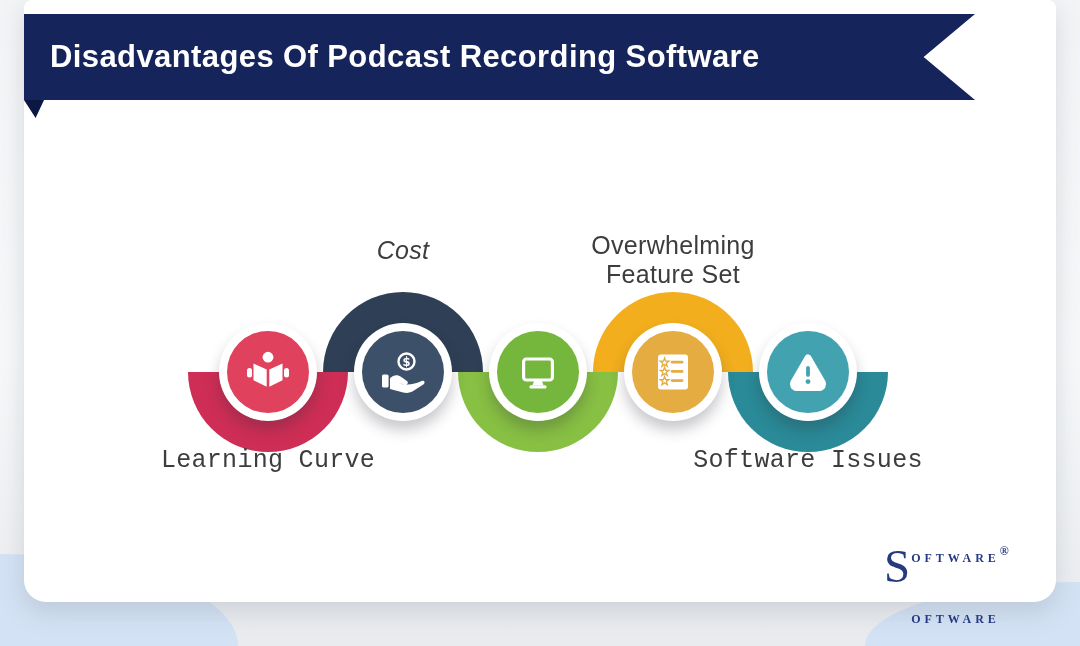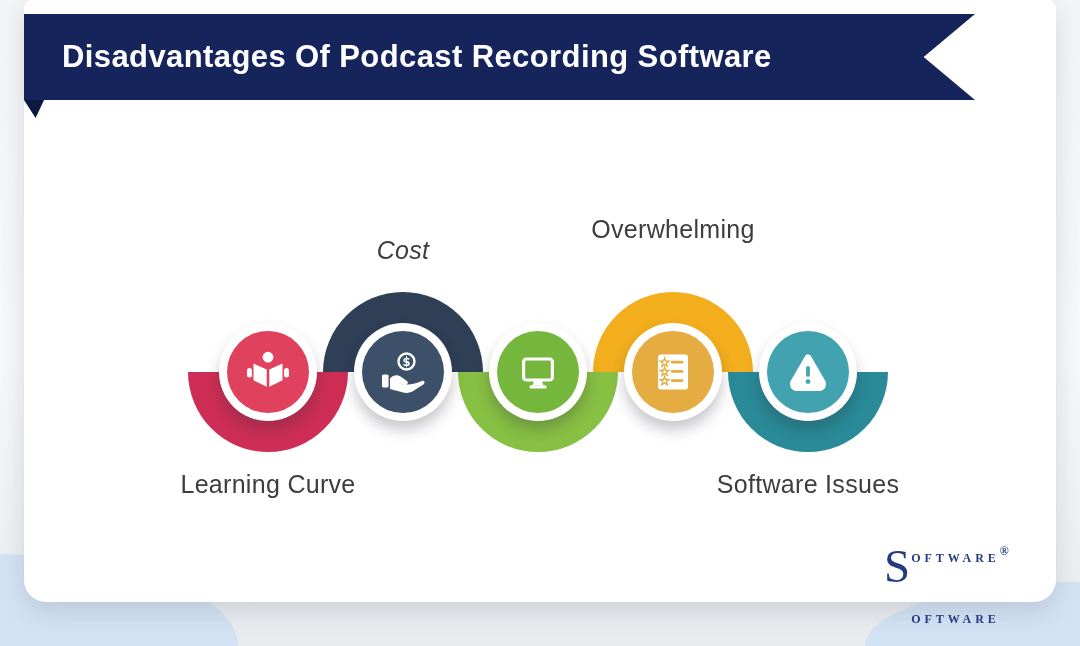--- a/index.html
+++ b/index.html
@@ -17,44 +17,44 @@
   
   .card { position:absolute; left:24px; top:0; width:1032px; height:602px;
           background:#ffffff; border-radius:8px 8px 22px 22px;
           box-shadow:0 10px 24px rgba(130,140,155,0.28); }
 
   
   .ribbon { position:absolute; left:24px; top:14px; width:951px; height:86px;
             clip-path:polygon(0 0,100% 0,94.6% 50%,100% 100%,0 100%);
             display:flex; align-items:center; }
   .ribbon-title { color:#ffffff; font-size:31px; font-weight:700; letter-spacing:0.4px;
-                  padding-left:38px; white-space:nowrap; }
+                  padding-left:26px; white-space:nowrap; }
   .ribbon-fold { position:absolute; left:24px; top:100px; width:20px; height:18px;
                  clip-path:polygon(0 0,100% 0,58% 100%); }
 
   
   .arc { position:absolute; width:160px; height:80px; }
   .arc-bottom { top:372px; border-radius:0 0 160px 160px; }
   .arc-top    { top:292px; border-radius:160px 160px 0 0; }
 
   
   .badge { position:absolute; top:323px; width:98px; height:98px; border-radius:50%;
            background:#ffffff; box-shadow:0 9px 14px rgba(40,40,55,0.25);
            display:flex; align-items:center; justify-content:center; }
   .badge-inner { width:82px; height:82px; border-radius:50%;
                  display:flex; align-items:center; justify-content:center; }
   .badge-inner svg { width:48px; height:48px; }
 
   
   .label { position:absolute; transform:translateX(-50%); text-align:center;
            font-size:25px; line-height:29px; letter-spacing:0.3px; white-space:nowrap; }
   .label span { display:block; }
-  .label-below { top:470px; }
+  .label-below { top:446px;font-family:Liberation Mono, monospace; }
   .label-cost  { top:236px;font-style:italic; }
-  .label-overwhelming { top:215px; }
+  .label-overwhelming { top:231px; }
 
   
   .logo { position:absolute; left:884px; top:545px; display:flex; align-items:flex-start;
           font-family:"Liberation Serif", serif; }
   .logo-s { font-size:47px; line-height:42px; font-weight:400; }
   .logo-lines { display:flex; flex-direction:column; margin-left:1px; padding-top:3px;gap:44px; }
   .logo-top, .logo-bottom { font-variant-caps:small-caps; font-size:17px; line-height:17px;
           letter-spacing:4px; font-weight:700; }
   .logo-reg { font-size:12px; vertical-align:super; letter-spacing:0; line-height:0; }
 </style>
@@ -159,20 +159,21 @@
     <span>Learning Curve</span>
   </div>
 
   <div class="label label-cost" style="left: 403px; color: rgb(61, 61, 61);">
     <span>Cost</span>
   </div>
 
 
   <div class="label label-overwhelming" style="left: 673px; color: rgb(61, 61, 61);">
     <span>Overwhelming</span>
+    <span>Feature Set</span>
   </div>
 
   <div class="label label-below" style="left: 808px; color: rgb(61, 61, 61);">
     <span>Software Issues</span>
   </div>
 
   <div class="logo" style="color: rgb(37, 58, 128);">
     <span class="logo-s">S</span>
     <span class="logo-lines">
       <span class="logo-top"><span>oftware</span><sup class="logo-reg">®</sup></span>

